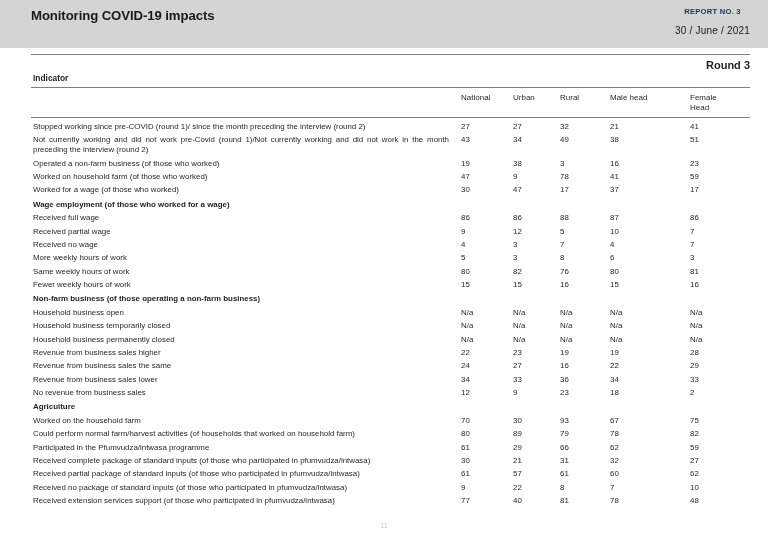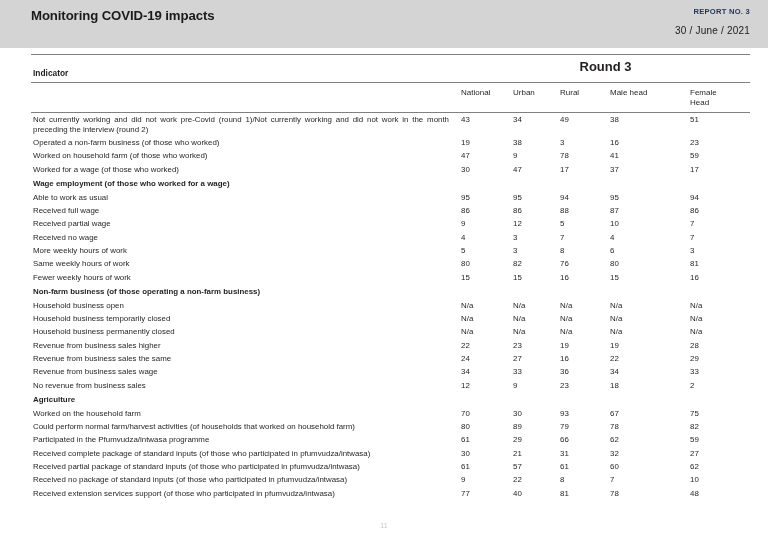--- a/index.html
+++ b/index.html
@@ -45,21 +45,21 @@
   }
   .doc-title {
     font-size: 13.2px;
     font-weight: bold;
     line-height: 1.32;
     color: #1a1a1a;
     letter-spacing: -0.1px;
   }
   .doc-title div { white-space: nowrap; }
   .report-meta {
-    text-align: right;
+    text-align: center;
     padding-top: 1px;
   }
   .report-no {
     font-size: 7.6px;
     font-weight: bold;
     color: #1f3864;
     letter-spacing: 0.25px;
     line-height: 1.1;
   }
   .report-date {
@@ -97,24 +97,24 @@
   }
   th.hdr-indicator {
     text-align: left;
     font-size: 8.4px;
     font-weight: bold;
     padding: 4px 0 4px 2px;
     vertical-align: bottom;
     margin-top: 35px;
   }
   th.hdr-round {
-    text-align: center;
-    font-size: 13px;
+    text-align: right;
+    font-size: 11px;
     font-weight: bold;
-    padding: 4px 0 8px 0;
+    padding: 4px 0 16px 0;
     vertical-align: bottom;
   }
   tr.subhdr th {
     border-bottom: 1.1px solid #808080;
     text-align: left;
     font-size: 8px;
     font-weight: normal;
     padding: 5px 0 4px 0;
     vertical-align: top;
     line-height: 1.25;
@@ -186,20 +186,28 @@
         <tr class="subhdr">
           <th class="blank"></th>
           <th>National</th>
           <th>Urban</th>
           <th>Rural</th>
           <th>Male head</th>
           <th><span>Female</span><br><span>Head</span></th>
         </tr>
       </thead>
       <tbody id="table-body">
+          <tr class="first-row">
+            <td class="ind">Stopped working since pre-COVID (round 1)/ since the month preceding the interview (round 2)</td>
+            <td class="val">27</td>
+            <td class="val">27</td>
+            <td class="val">32</td>
+            <td class="val">21</td>
+            <td class="val">41</td>
+          </tr>
           <tr class="">
             <td class="ind">Not currently working and did not work pre-Covid (round 1)/Not currently working and did not work in the month preceding the interview (round 2)</td>
             <td class="val">43</td>
             <td class="val">34</td>
             <td class="val">49</td>
             <td class="val">38</td>
             <td class="val">51</td>
           </tr>
           <tr class="">
             <td class="ind">Operated a non-farm business (of those who worked)</td>
@@ -227,28 +235,20 @@
           </tr>
           <tr class="section ">
             <td class="ind">Wage employment (of those who worked for a wage)</td>
             <td class="val"></td>
             <td class="val"></td>
             <td class="val"></td>
             <td class="val"></td>
             <td class="val"></td>
           </tr>
           <tr class="">
-            <td class="ind">Able to work as usual</td>
-            <td class="val">95</td>
-            <td class="val">95</td>
-            <td class="val">94</td>
-            <td class="val">95</td>
-            <td class="val">94</td>
-          </tr>
-          <tr class="">
             <td class="ind">Received full wage</td>
             <td class="val">86</td>
             <td class="val">86</td>
             <td class="val">88</td>
             <td class="val">87</td>
             <td class="val">86</td>
           </tr>
           <tr class="">
             <td class="ind">Received partial wage</td>
             <td class="val">9</td>
@@ -331,21 +331,21 @@
           </tr>
           <tr class="">
             <td class="ind">Revenue from business sales the same</td>
             <td class="val">24</td>
             <td class="val">27</td>
             <td class="val">16</td>
             <td class="val">22</td>
             <td class="val">29</td>
           </tr>
           <tr class="">
-            <td class="ind">Revenue from business sales wage</td>
+            <td class="ind">Revenue from business sales lower</td>
             <td class="val">34</td>
             <td class="val">33</td>
             <td class="val">36</td>
             <td class="val">34</td>
             <td class="val">33</td>
           </tr>
           <tr class="">
             <td class="ind">No revenue from business sales</td>
             <td class="val">12</td>
             <td class="val">9</td>

